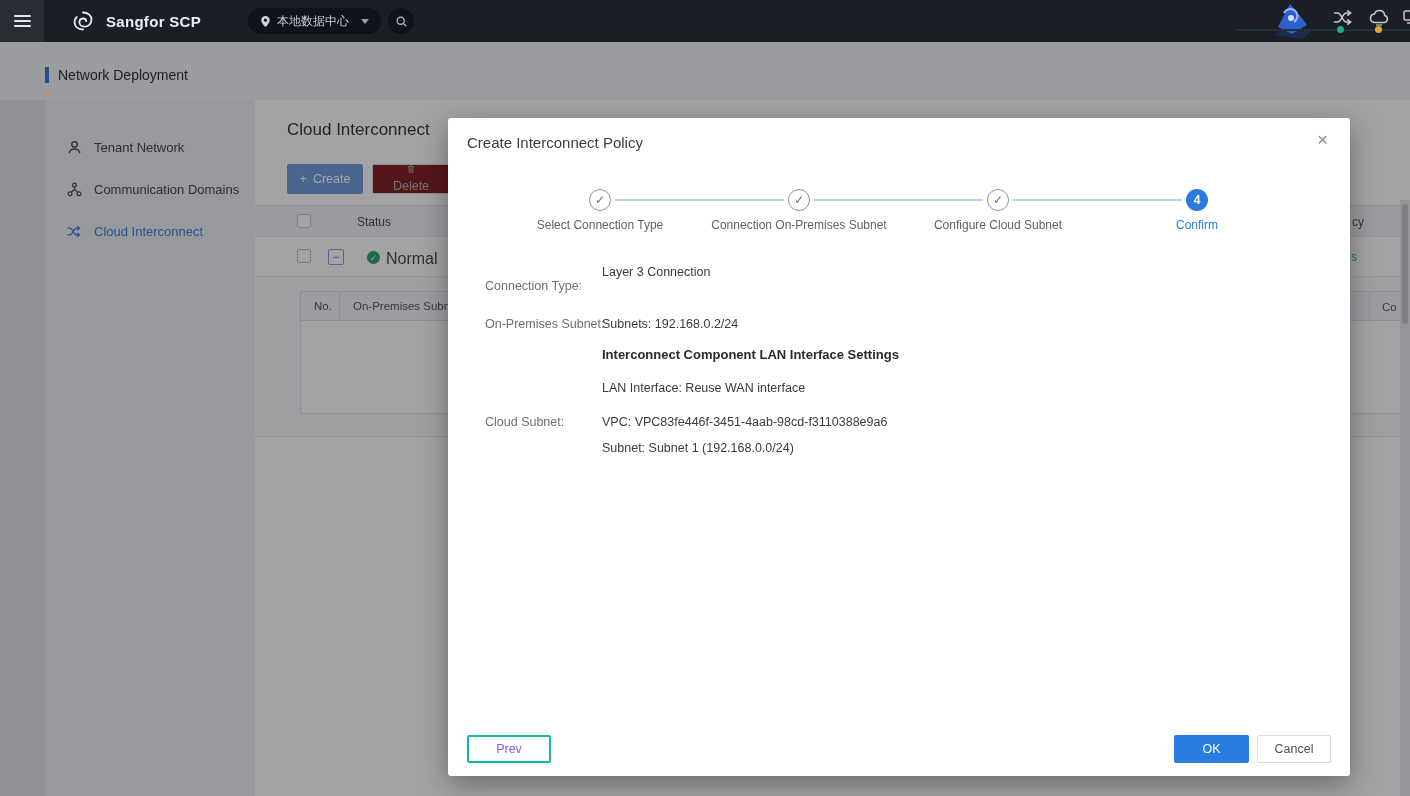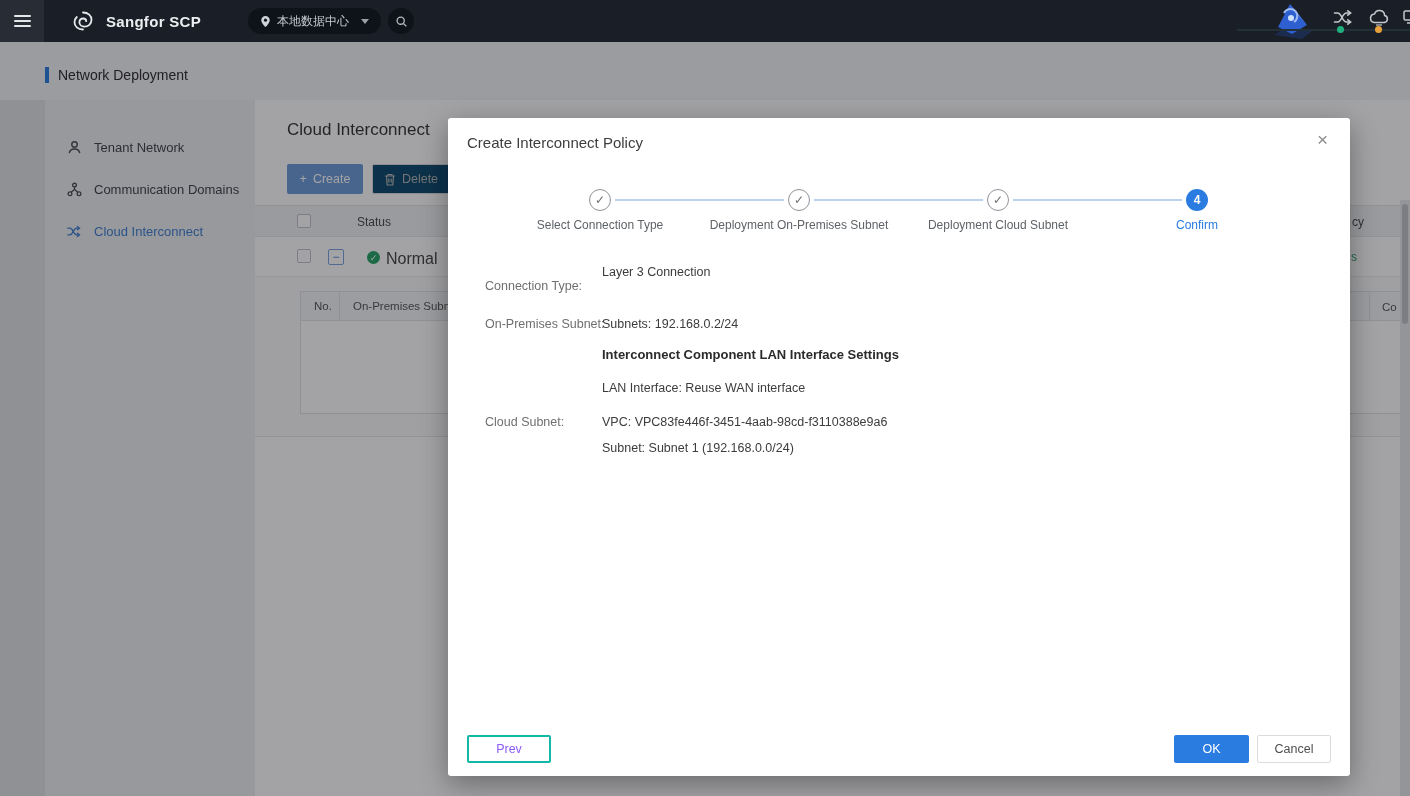--- a/index.html
+++ b/index.html
@@ -29,21 +29,21 @@
   .left-rail { position:absolute; top:100px; left:0; width:45px; bottom:0; background:#e1e3e6; }
   .sidebar { position:absolute; top:100px; left:45px; width:210px; bottom:0; background:#edeff1; padding-top:26px; }
   .side-item { height:42px; display:flex; align-items:center; gap:12px; padding-left:22px; font-size:13px; color:#3f434a; cursor:pointer; }
   .side-item svg { flex:0 0 auto; }
   .side-item.active { color:#3e7fd2; }
 
   .content { position:absolute; top:100px; left:255px; right:0; bottom:0; background:#ffffff; }
   .content-heading { position:absolute; left:32px; top:20px; font-size:17px; color:#333; font-weight:500; }
   .btn { display:flex; align-items:center; justify-content:center; gap:6px; font-size:12.5px; border-radius:2px; cursor:pointer; }
   .btn-create { position:absolute; left:32px; top:64px; width:76px; height:30px; background:#6d9bd8; color:#fff; border:none; }
-  .btn-delete { position:absolute; left:117px; top:64px; width:78px; height:30px; background:#0c4a6e; border:1px solid #dcdcdc; color:#b3b3b3; }
+  .btn-delete { position:absolute; left:117px; top:64px; width:78px; height:30px; background:#7f1d1d; border:1px solid #dcdcdc; color:#b3b3b3;flex-direction:column; }
 
   .tbl-header { position:absolute; left:0; right:0; top:105px; height:32px; background:#f1f2f4; border-top:1px solid #e6e6e6; border-bottom:1px solid #e6e6e6; }
   .tbl-row { position:absolute; left:0; right:0; top:137px; height:40px; background:#fff; border-bottom:1px solid #ececec; }
   .checkbox { position:absolute; width:14px; height:14px; border:1px solid #bfc4ca; border-radius:2px; background:#fff; cursor:pointer; }
   .hdr-label { position:absolute; font-size:12px; color:#4a4a4a; top:9px; }
   .expand-toggle { position:absolute; left:73px; top:12px; width:16px; height:16px; border:1px solid #7aa3df; border-radius:2px; background:#fff; display:flex; align-items:center; justify-content:center; color:#4d86d8; font-size:12px; line-height:1; cursor:pointer; }
   .status-dot { position:absolute; left:112px; top:14px; width:13px; height:13px; border-radius:50%; background:#27a567; color:#fff; font-size:9px; display:flex; align-items:center; justify-content:center; }
   .row-status { position:absolute; left:131px; top:13px; font-size:16px; color:#444; }
   .row-frag { position:absolute; left:1096px; top:13px; font-size:12px; color:#2aa06b; }
   .hdr-frag { left:1097px; }
@@ -253,22 +253,22 @@
     <span>✓</span>
   </div>
   <div class="step-circle step-done" style="left:539px;">
     <span>✓</span>
   </div>
   <div class="step-circle step-active" style="left:738px;">
     <span>4</span>
   </div>
 
   <div class="step-label" style="left:52px;">Select Connection Type</div>
-  <div class="step-label" style="left:251px;">Deployment On-Premises Subnet</div>
-  <div class="step-label" style="left:450px;">Deployment Cloud Subnet</div>
+  <div class="step-label" style="left:251px;">Connection On-Premises Subnet</div>
+  <div class="step-label" style="left:450px;">Configure Cloud Subnet</div>
   <div class="step-label active" style="left:649px;">Confirm</div>
 
   <div class="fld fld-label" style="top:161px;">Connection Type:</div>
   <div class="fld fld-value" style="top:147px;">Layer 3 Connection</div>
 
   <div class="fld fld-label" style="top:199px;">On-Premises Subnet:</div>
   <div class="fld fld-value" style="top:199px;">Subnets: 192.168.0.2/24</div>
   <div class="fld fld-value fld-bold" style="top:229px;">Interconnect Component LAN Interface Settings</div>
   <div class="fld fld-value" style="top:263px;">LAN Interface: Reuse WAN interface</div>
 

